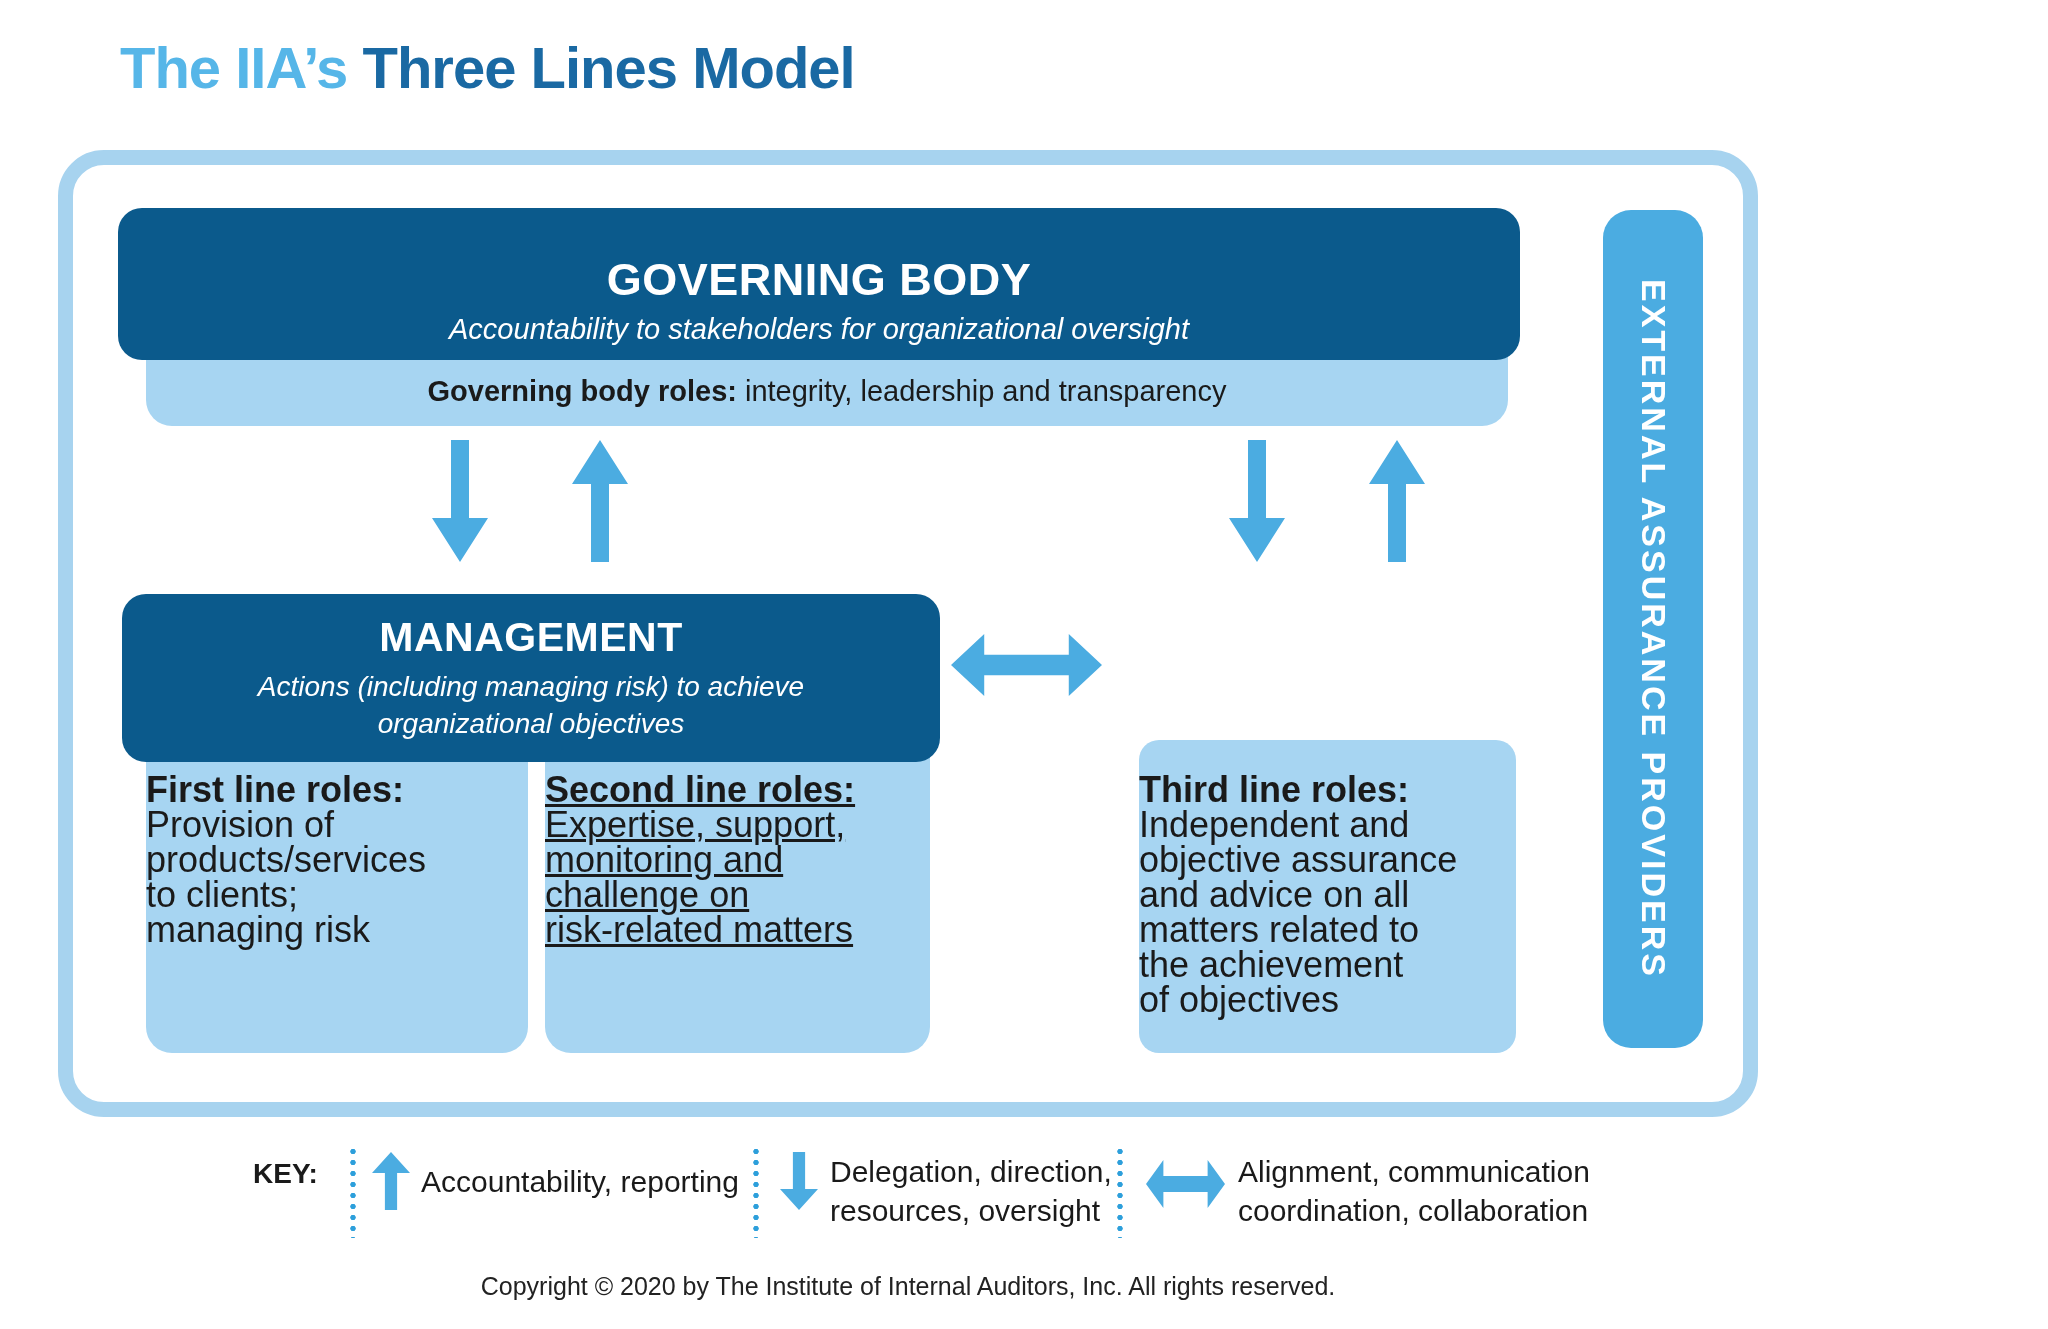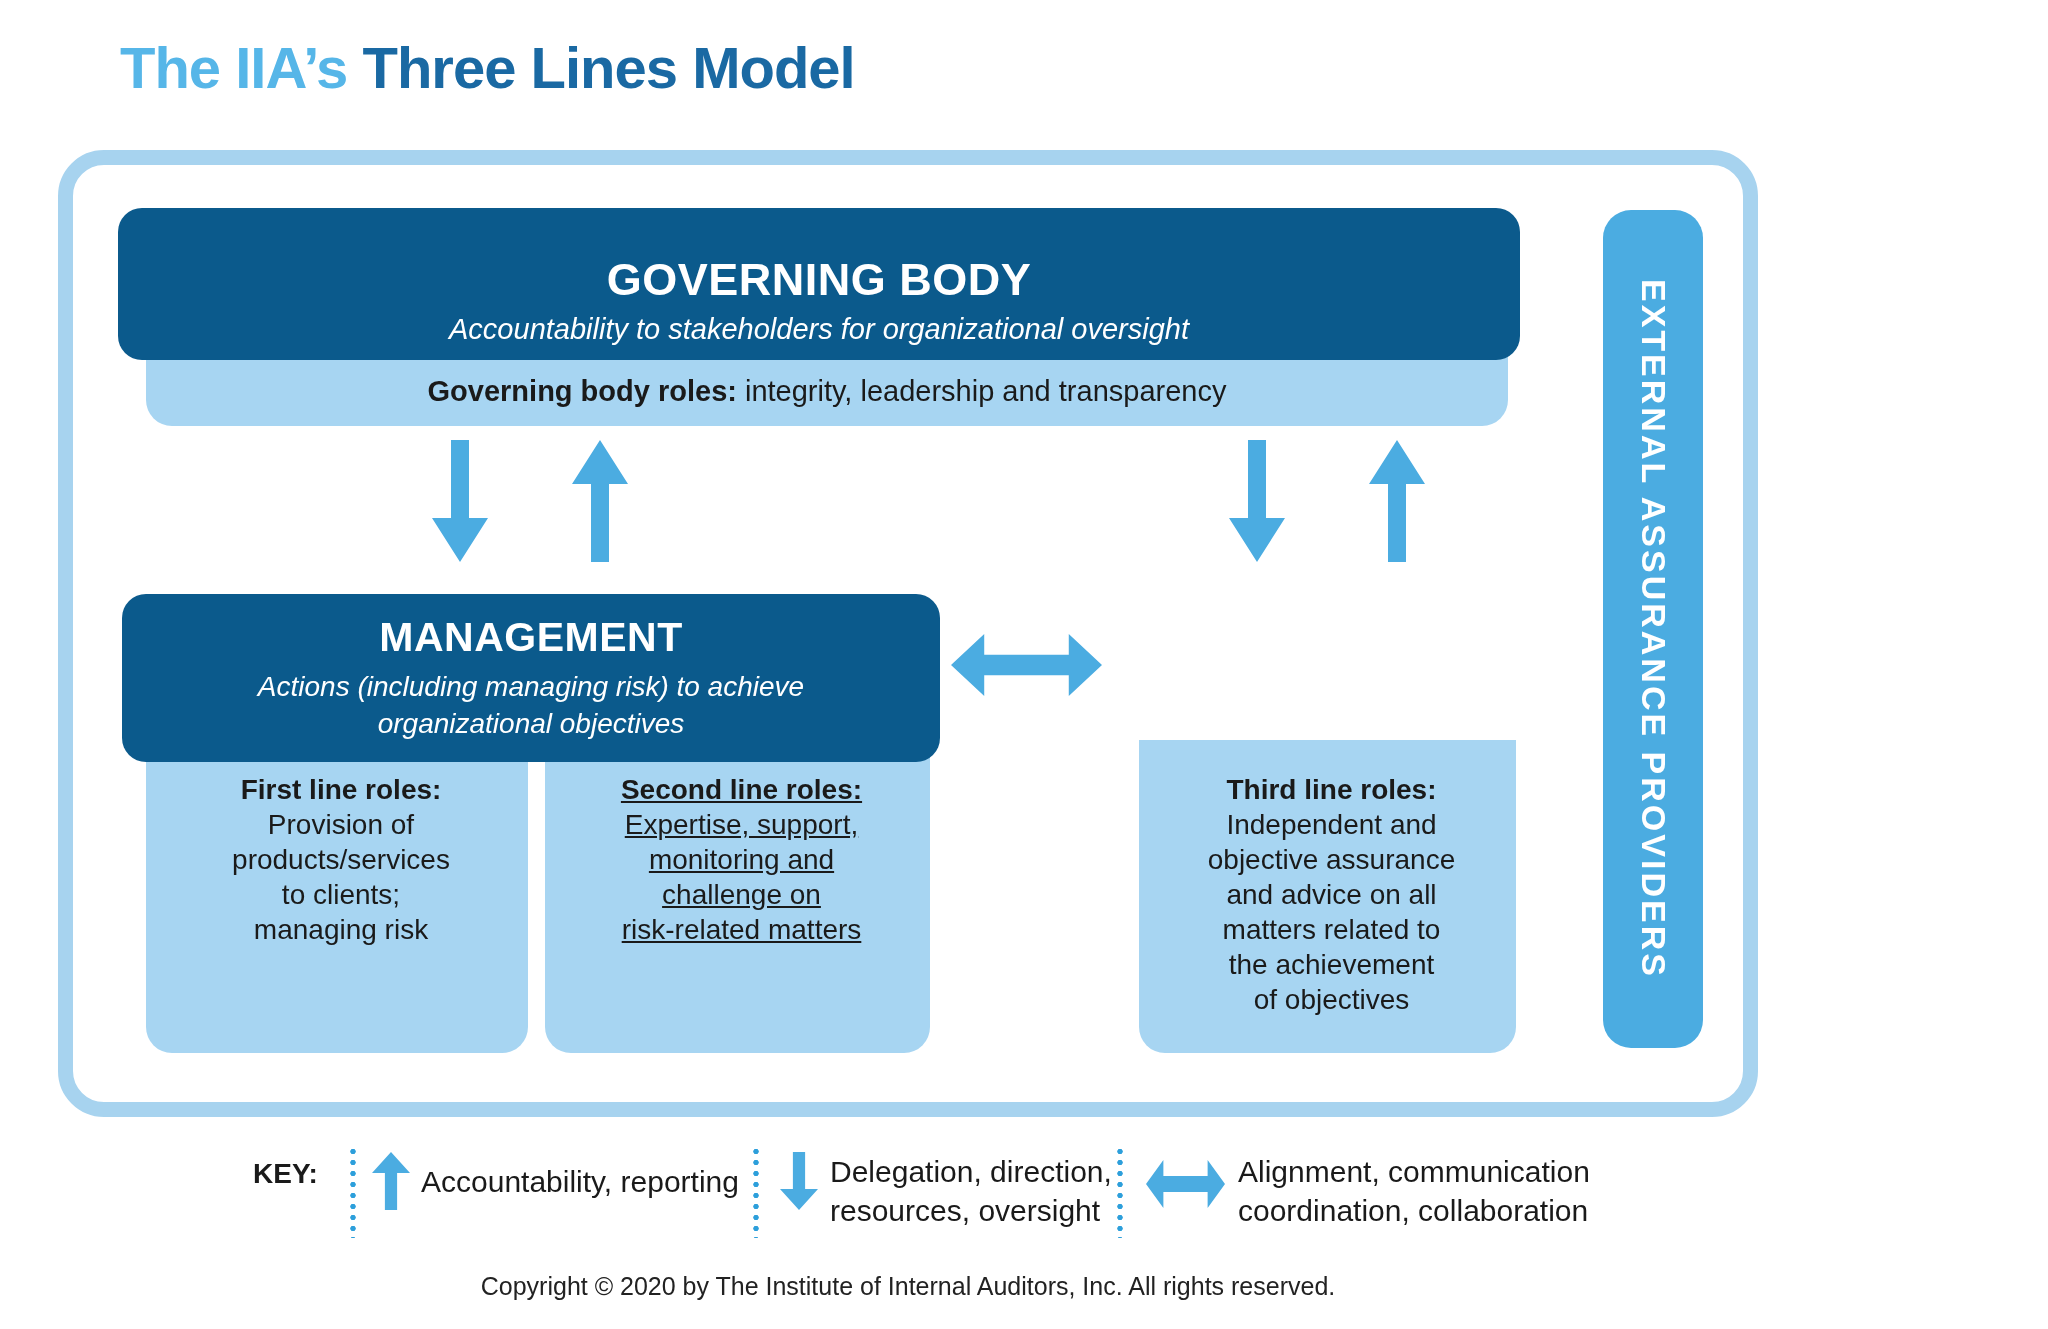--- a/index.html
+++ b/index.html
@@ -40,27 +40,27 @@
   
   .gov-roles {
     left:146px; top:356px; width:1362px; height:70px; background:#A7D5F2;
     border-radius:0 0 26px 26px; display:flex; align-items:center; justify-content:center;
     font-size:29px; color:#1A1A1A; z-index:1; white-space:pre-wrap;
   }
   .gov-roles .b { font-weight:bold; }
 
   
   .roles-box {
-    background:#A7D5F2; border-radius:0 0 26px 26px; color:#1A1A1A; text-align:center;
-    font-size:28px; line-height:35px; padding-top:32px; box-sizing:border-box; z-index:1;padding-left:8px;
+    background:#A7D5F2; border-radius:0 0 26px 26px; color:#1A1A1A; text-align:left;
+    font-size:36px; line-height:35px; padding-top:32px; box-sizing:border-box; z-index:1;
   }
   .roles-heading { font-weight:bold; }
   .first-box  { left:146px;  top:740px; width:382px; height:313px; }
   .second-box { left:545px;  top:740px; width:385px; height:313px;text-decoration:underline; }
-  .third-box  { left:1139px; top:740px; width:377px; height:313px; }
+  .third-box  { left:1139px; top:740px; width:377px; height:313px;border-radius:20px; }
 
   
   .ext-bar {
     left:1603px; top:210px; width:100px; height:838px; background:#4BACE1;
     border-radius:28px; display:flex; align-items:center; justify-content:center; z-index:2;
   }
   .ext-label {
     writing-mode:vertical-rl; text-orientation:mixed; color:#ffffff; font-weight:bold;
     font-size:34px; letter-spacing:3px; white-space:nowrap;
   }

